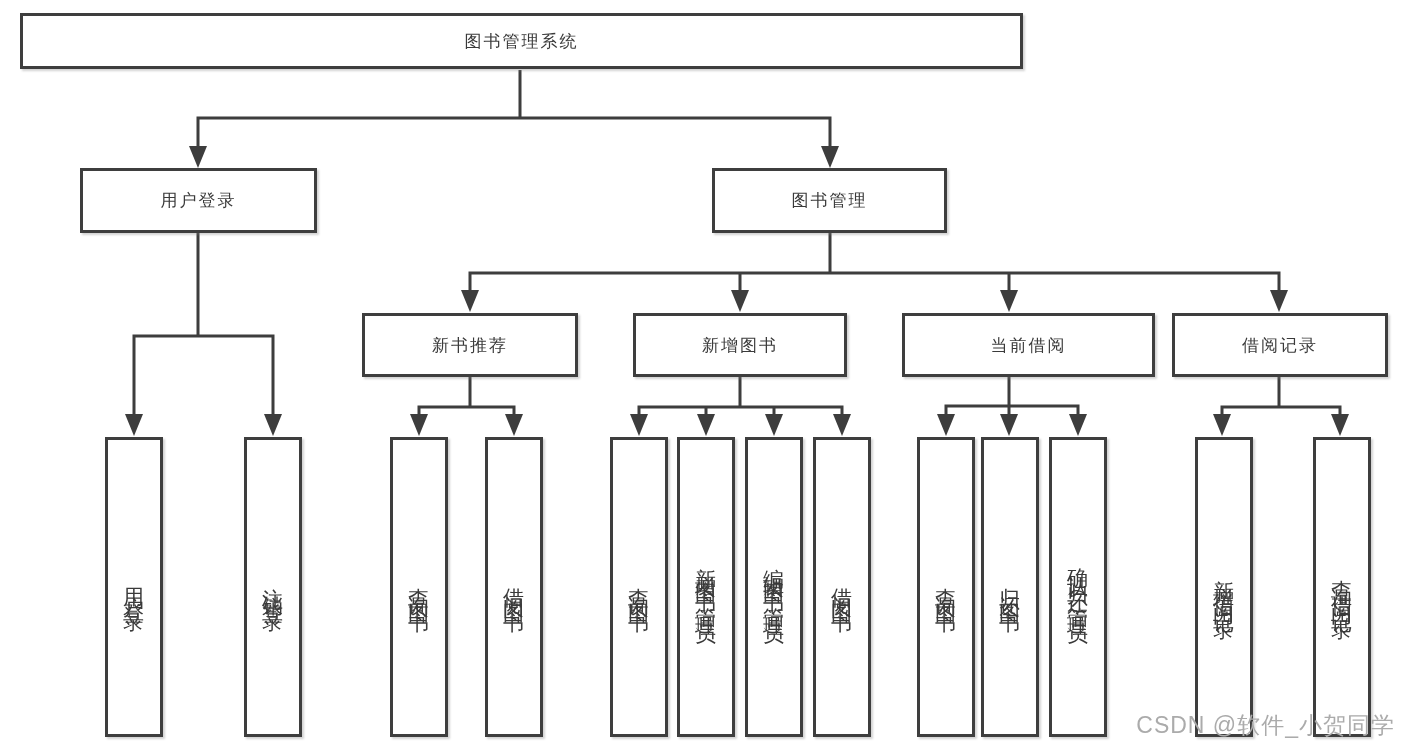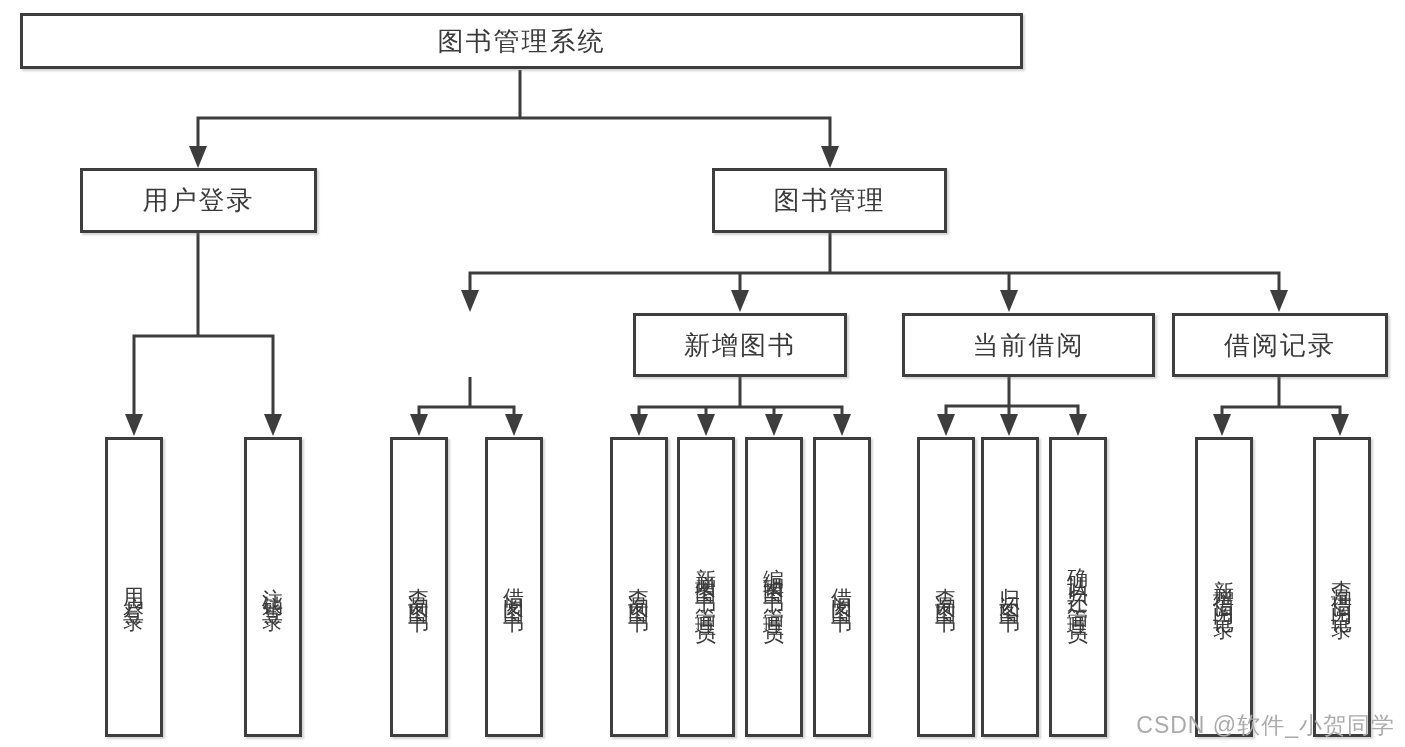--- a/index.html
+++ b/index.html
@@ -37,21 +37,21 @@
     position: absolute;
     box-sizing: border-box;
     background: #ffffff;
     border: 3px solid #3e3e3e;
     display: flex;
     align-items: center;
     justify-content: center;
     box-shadow: 2px 2px 2px rgba(130,130,130,0.35);
   }
   .node.h span {
-    font-size: 26px;
+    font-size: 17px;
     letter-spacing: 2px;
     white-space: nowrap;
   }
   .node.v span {
     writing-mode: vertical-rl;
     font-size: 21px;
     letter-spacing: 8px;
     line-height: 1;
     white-space: nowrap;
   }
@@ -111,20 +111,23 @@
     <span>图书管理系统</span>
   </div>
 
   <div class="node h" style="left:80px; top:168px; width:237px; height:65px;">
     <span>用户登录</span>
   </div>
   <div class="node h" style="left:712px; top:168px; width:235px; height:65px;">
     <span>图书管理</span>
   </div>
 
+  <div class="node h" style="left:362px; top:313px; width:216px; height:64px;">
+    <span>新书推荐</span>
+  </div>
   <div class="node h" style="left:633px; top:313px; width:214px; height:64px;">
     <span>新增图书</span>
   </div>
   <div class="node h" style="left:902px; top:313px; width:253px; height:64px;">
     <span>当前借阅</span>
   </div>
   <div class="node h" style="left:1172px; top:313px; width:216px; height:64px;">
     <span>借阅记录</span>
   </div>
 

